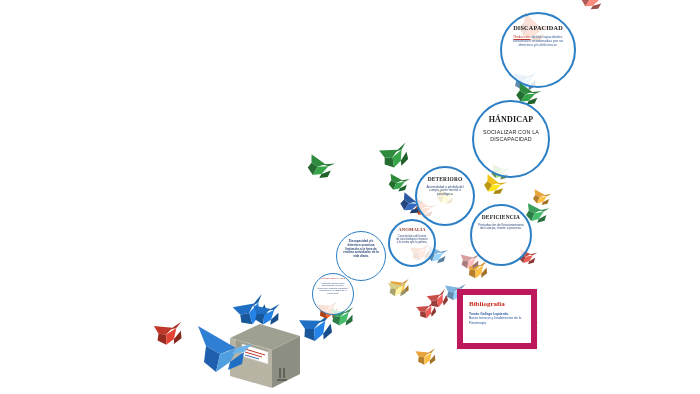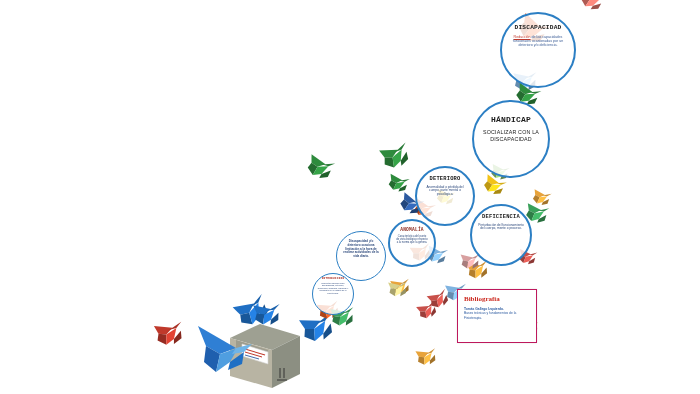--- a/index.html
+++ b/index.html
@@ -21,21 +21,21 @@
     border:2px solid #2c7fc4;
     box-sizing:border-box;
     display:flex;
     flex-direction:column;
     align-items:center;
     justify-content:flex-start;
     text-align:center;
     overflow:hidden;
   }
   .circle .c-title{
-    font-family:Liberation Mono, monospace;
+    font-family:Liberation Serif, serif;
     font-weight:bold;
     color:#1b1b1b;
     letter-spacing:.2px;
     line-height:1.05;
     white-space:nowrap;
   }
   .circle .c-body{
     color:#2e4a7d;
     line-height:1.18;
     padding:0 6px;
@@ -65,23 +65,23 @@
 
   #circ-minusvalia{left:336px;top:231px;width:50px;height:50px;padding-top:8px;border-width:1.6px;}
   #circ-minusvalia .c-body{font-size:3px;font-weight:bold;line-height:1.25;}
 
   #circ-intro{left:312px;top:273px;width:42px;height:42px;padding-top:4px;border-width:1.4px;}
   #circ-intro .c-title{font-size:2.8px;color:#b0372b;}
   #circ-intro .c-body{font-size:2.1px;margin-top:1px;line-height:1.2;padding:0 4px;}
 
   
   #biblio{
-    left:457px;top:289px;width:80px;height:54px;
+    left:457px;top:289px;width:80px;height:60px;
     background:#ffffff;
-    border:1px solid #be185d;
+    border:6px solid #be185d;
     box-shadow:0 0 2px rgba(0,0,0,.10);
     padding:5px 6px 0 6px;
   }
   #biblio .b-title{
     color:#cc2a20;font-weight:bold;font-size:7px;
     font-family:"Liberation Serif", serif;
     margin-bottom:4px;
   }
   #biblio .b-author{color:#2c5aa0;font-size:3.3px;font-weight:bold;line-height:1.3;}
   #biblio .b-work{color:#2c5aa0;font-size:3.3px;line-height:1.3;}

